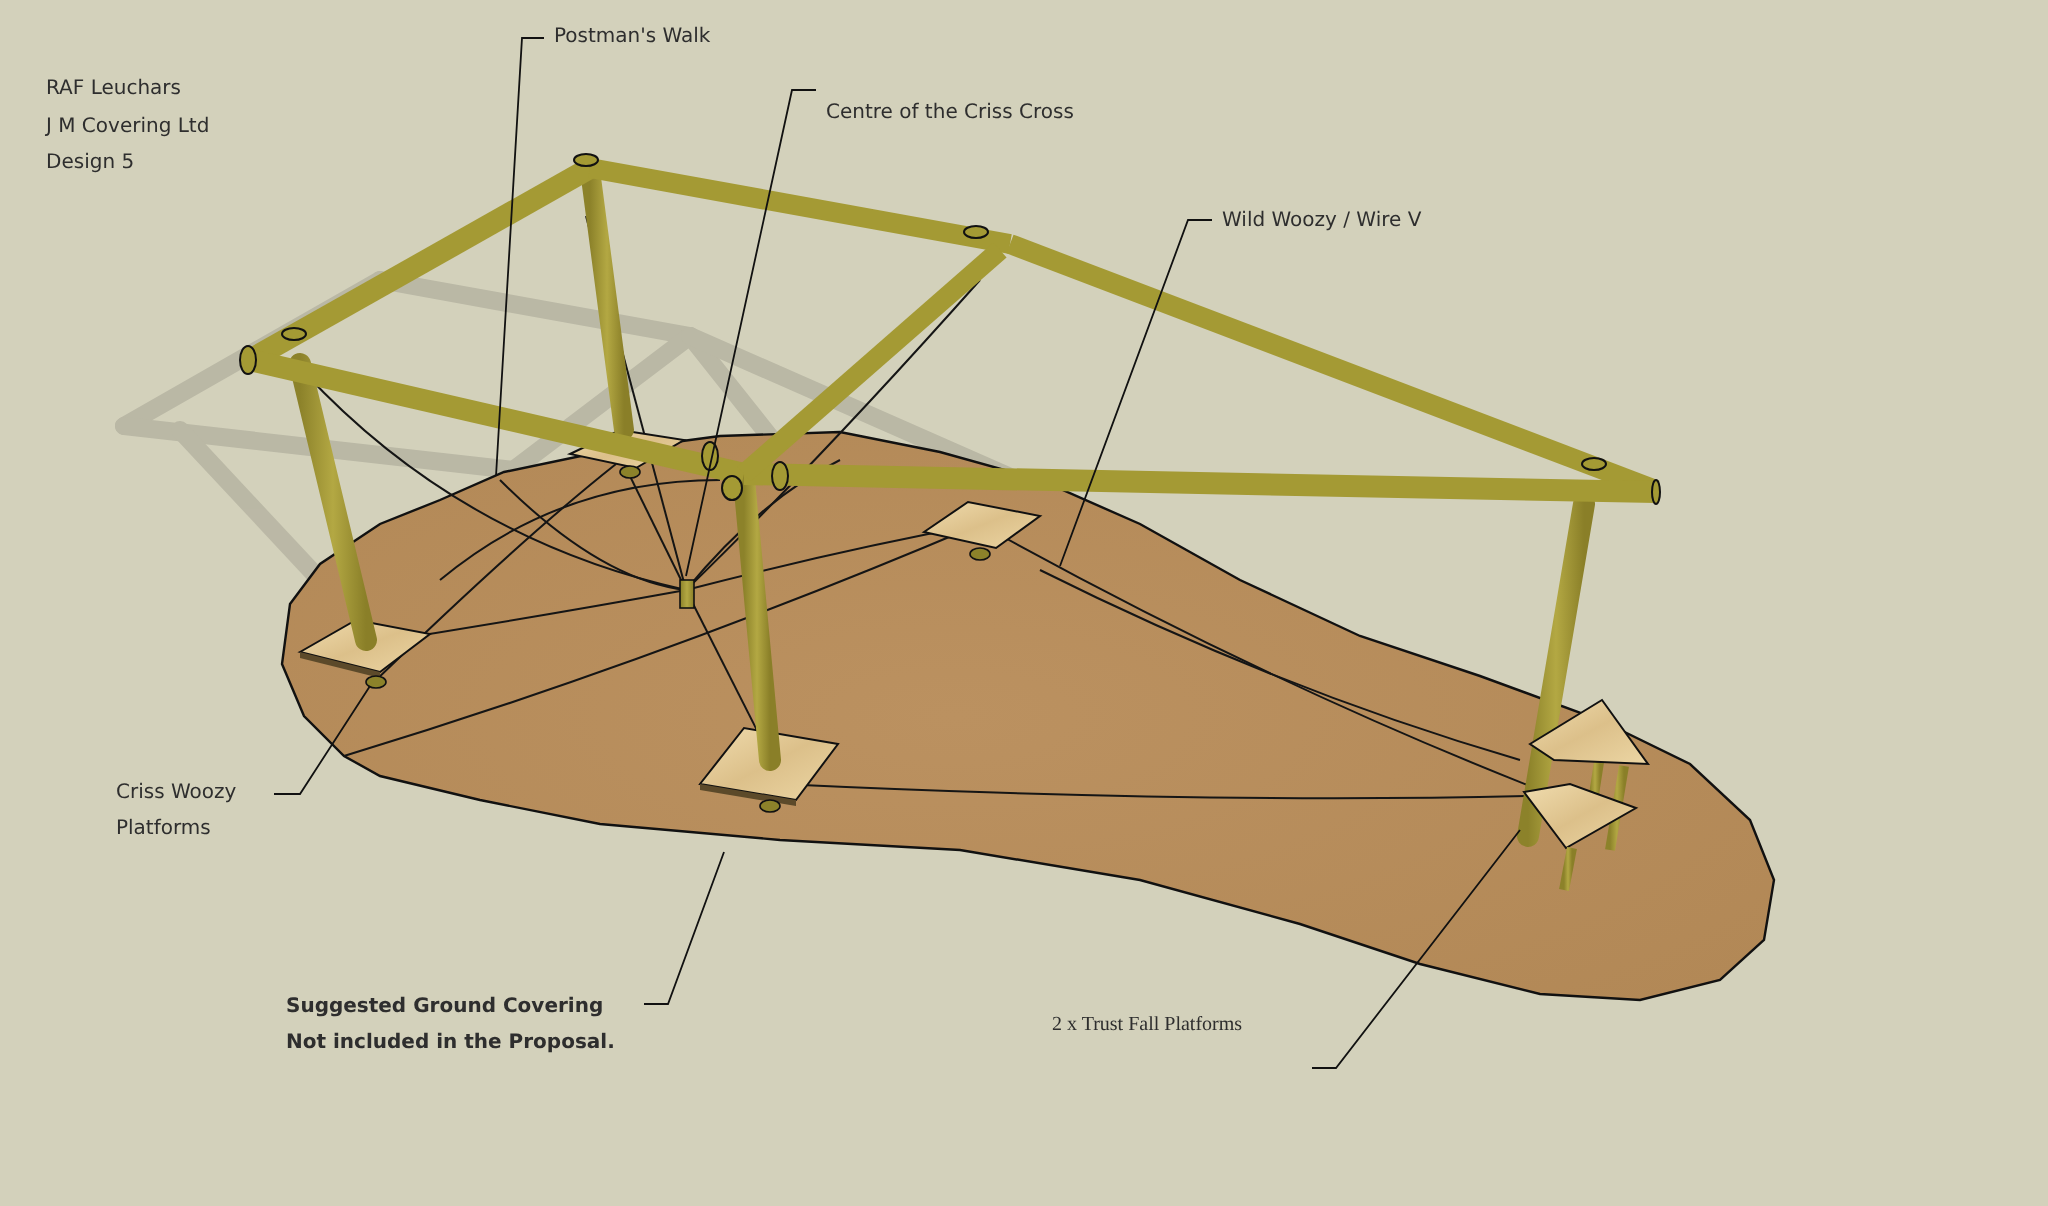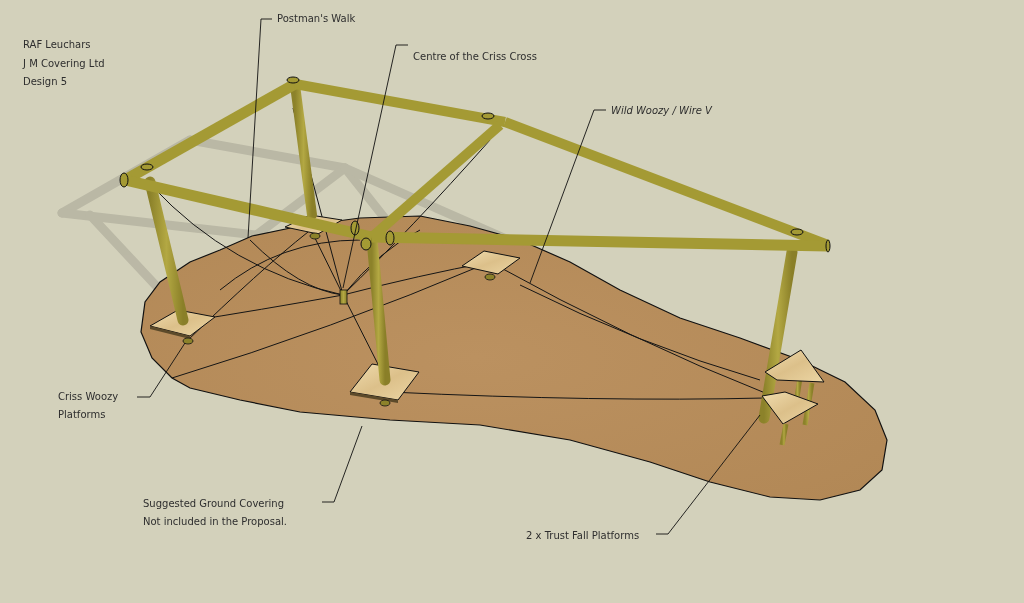--- a/index.html
+++ b/index.html
@@ -135,25 +135,25 @@
 </svg>
 
 <div class="label title-block">
   <div>RAF Leuchars</div>
   <div>J M Covering Ltd</div>
   <div>Design 5</div>
 </div>
 
 <div class="label" style="left:277px; top:10px;">Postman's Walk</div>
 <div class="label" style="left:413px; top:48px;">Centre of the Criss Cross</div>
-<div class="label" style="left:611px; top:102px;font-style:italic;">Wild Woozy / Wire V</div>
+<div class="label" style="left:611px; top:102px;">Wild Woozy / Wire V</div>
 
 <div class="label" style="left:58px; top:388px;">
   <div>Criss Woozy</div>
   <div>Platforms</div>
 </div>
 
-<div class="label" style="left:143px; top:495px;">
+<div class="label" style="left:143px; top:495px;font-weight:bold;">
   <div>Suggested Ground Covering</div>
   <div>Not included in the Proposal.</div>
 </div>
 
-<div class="label" style="left:526px; top:527px;">2 x Trust Fall Platforms</div>
+<div class="label" style="left:526px; top:504px;font-family:Liberation Serif, serif;">2 x Trust Fall Platforms</div>
 
 </body></html>

